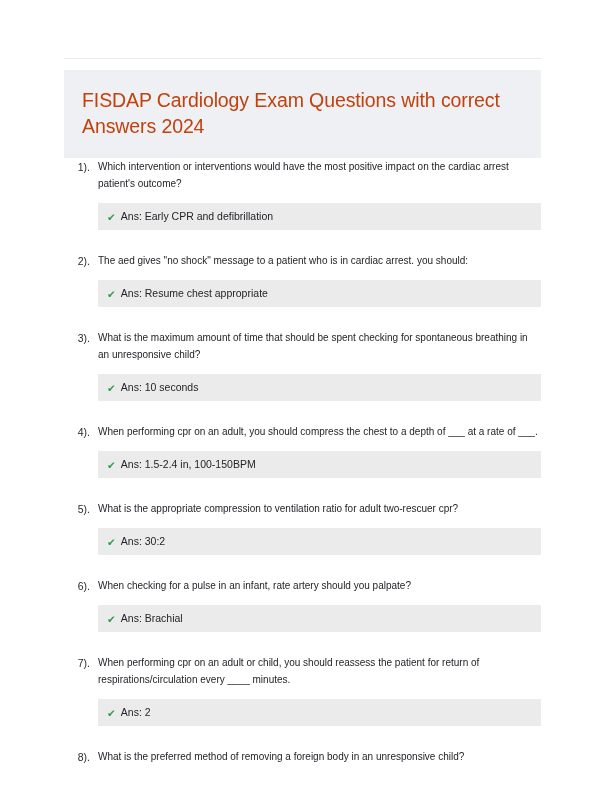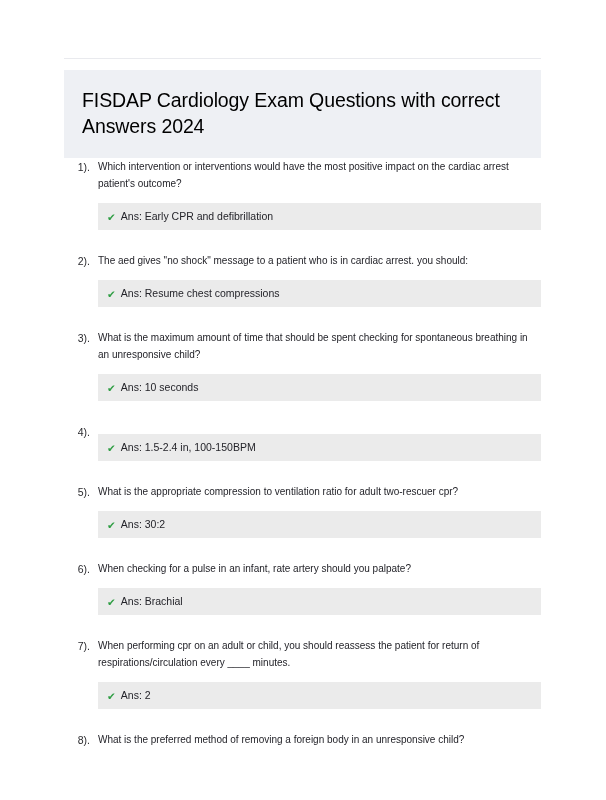--- a/index.html
+++ b/index.html
@@ -38,21 +38,21 @@
     left: 64px;
     top: 70px;
     width: 477px;
     box-sizing: border-box;
     background: #eef0f4;
     padding: 17px 18px 19px 18px;
   }
   .title-text {
     font-size: 19.5px;
     line-height: 26px;
-    color: #000000;
+    color: #c2410c;
     font-weight: 400;
     letter-spacing: -0.1px;
   }
 
   .content {
     position: absolute;
     left: 64px;
     top: 158px;
     width: 477px;
   }
@@ -152,39 +152,40 @@
           </div>
         </div>
       </div>
       <div class="spacer-20"></div>
       <div class="qa-block">
         <div class="q-num">2).</div>
         <div class="q-body">
           <div class="q-text">The aed gives "no shock" message to a patient who is in cardiac arrest. you should:</div>
           <div class="ans-bar">
             <span class="check-icon">✔</span>
-            <span class="ans-text">Ans: Resume chest compressions</span>
+            <span class="ans-text">Ans: Resume chest appropriate</span>
           </div>
         </div>
       </div>
       <div class="spacer-20"></div>
       <div class="qa-block">
         <div class="q-num">3).</div>
         <div class="q-body">
           <div class="q-text">What is the maximum amount of time that should be spent checking for spontaneous breathing in an unresponsive child?</div>
           <div class="ans-bar">
             <span class="check-icon">✔</span>
             <span class="ans-text">Ans: 10 seconds</span>
           </div>
         </div>
       </div>
       <div class="spacer-20"></div>
       <div class="qa-block">
         <div class="q-num">4).</div>
         <div class="q-body">
+          <div class="q-text">When performing cpr on an adult, you should compress the chest to a depth of ___ at a rate of ___.</div>
           <div class="ans-bar">
             <span class="check-icon">✔</span>
             <span class="ans-text">Ans: 1.5-2.4 in, 100-150BPM</span>
           </div>
         </div>
       </div>
       <div class="spacer-20"></div>
       <div class="qa-block">
         <div class="q-num">5).</div>
         <div class="q-body">

